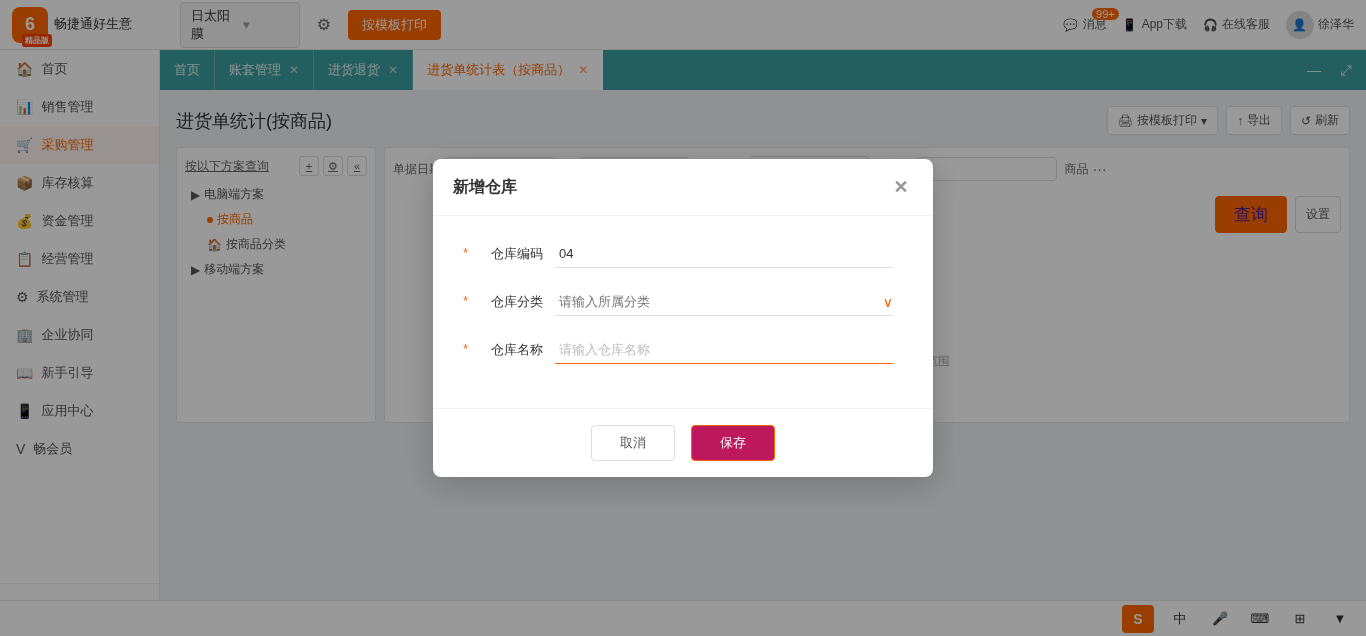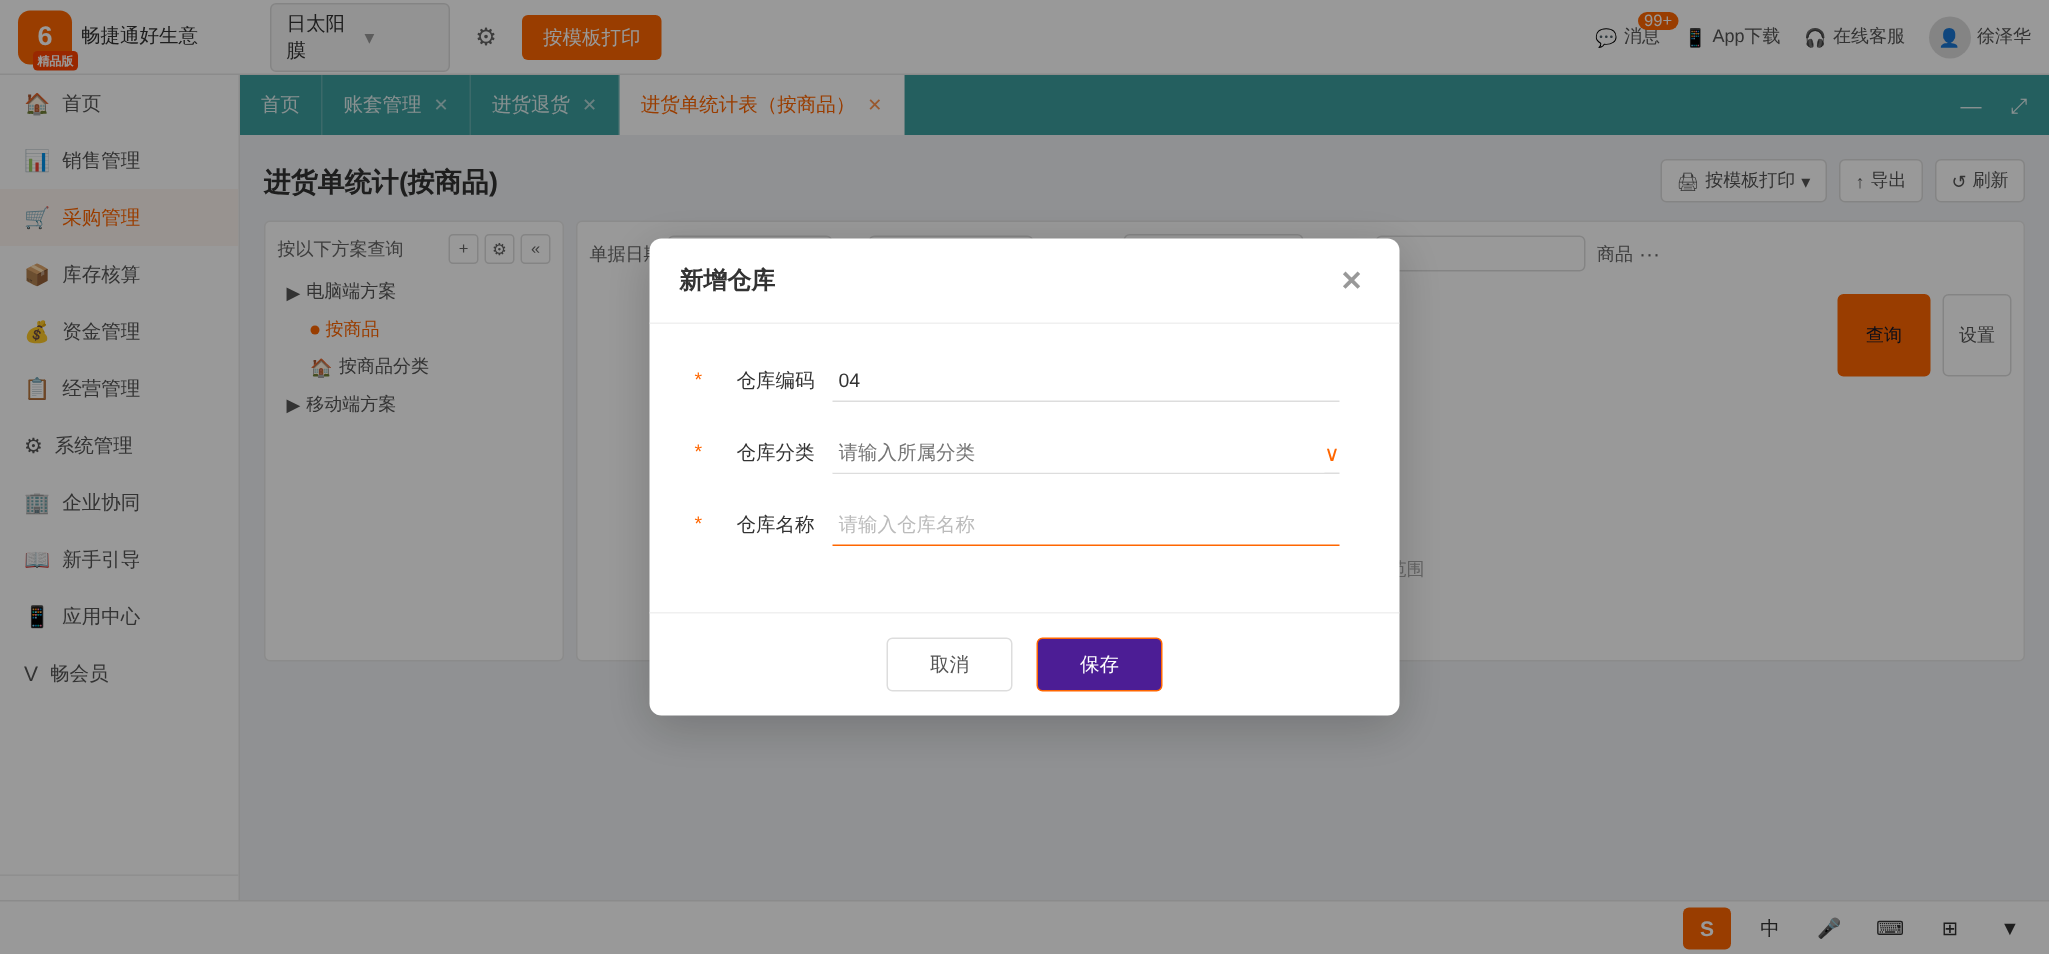--- a/index.html
+++ b/index.html
@@ -194,41 +194,41 @@
       padding: 16px;
       flex: 1;
       overflow-y: auto;
       position: relative;
     }
     .page-header {
       display: flex; align-items: center; justify-content: space-between;
       margin-bottom: 12px;
     }
     .page-title {
-      font-size: 18px; font-weight: bold; color: #333;
+      font-size: 18px; font-weight: normal; color: #333;
     }
     .page-actions {
       display: flex; align-items: center; gap: 8px;
     }
     .action-btn {
       display: flex; align-items: center; gap: 4px;
       padding: 5px 10px;
       border: 1px solid #ddd;
       border-radius: 4px;
       cursor: pointer;
       font-size: 12px;
       background: #fff;
       color: #555;
     }
     .action-btn.primary {
       background: #f60;
-      color: #0f172a;
+      color: #4c1d95;
       border-color: #f60;
-      font-size: 12px;
-      padding: 18px 18px;
+      font-size: 17px;
+      padding: 6px 18px;
     }
 
     
     .filter-area {
       display: flex;
       gap: 0;
       margin-bottom: 8px;
     }
     .filter-left {
       width: 200px;
@@ -236,21 +236,21 @@
       border: 1px solid #e8e8e8;
       border-radius: 4px;
       padding: 8px;
       margin-right: 8px;
       flex-shrink: 0;
     }
     .filter-header {
       font-size: 12px;
       color: #666;
       margin-bottom: 6px;
-      display: flex; align-items: center; justify-content: space-between;
+      display: flex; align-items: center; justify-content: space-between; text-decoration: underline;
     }
     .filter-header-btns { display: flex; gap: 4px; }
     .filter-small-btn {
       width: 20px; height: 20px;
       border: 1px solid #ddd;
       border-radius: 3px;
       display: flex; align-items: center; justify-content: center;
       cursor: pointer; font-size: 11px; color: #666;
     }
     .tree-item {
@@ -397,21 +397,21 @@
       background: #fff;
       cursor: pointer;
       font-size: 13px;
       color: #555;
       text-align: right;
     }
     .btn-save {
       padding: 8px 28px;
       border: 1px solid #f60;
       border-radius: 4px;
-      background: #4c1d95;
+      background: #be185d;
       cursor: pointer;
       font-size: 13px;
       color: #fff;
     }
 
     
     .page-empty {
       display: flex;
       flex-direction: column;
       align-items: center;

